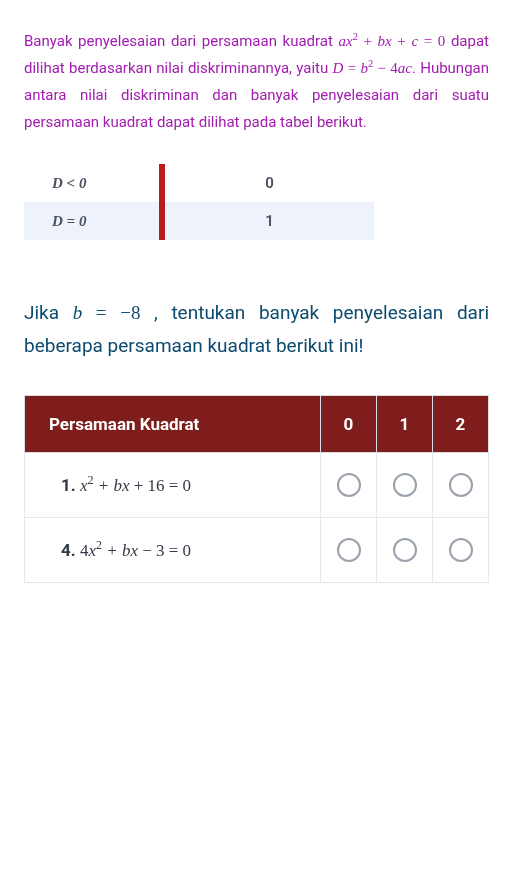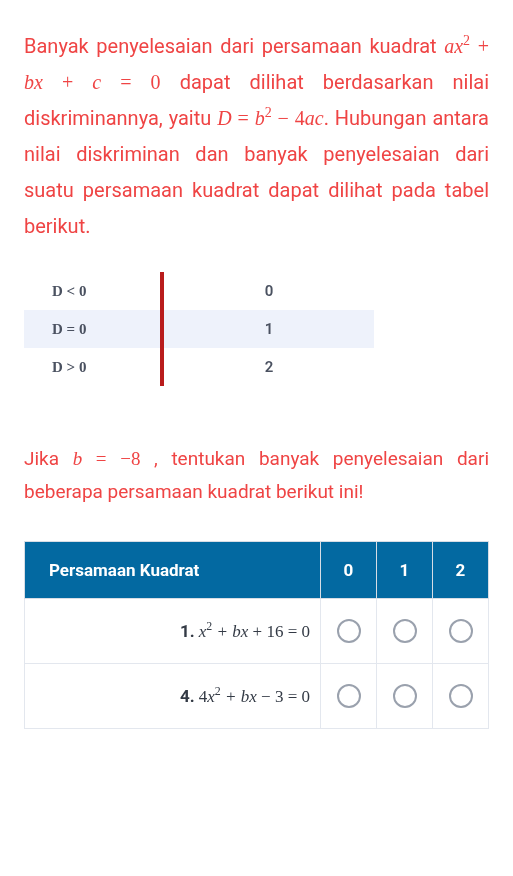--- a/index.html
+++ b/index.html
@@ -9,87 +9,88 @@
       background: #ffffff;
       font-family: -apple-system, BlinkMacSystemFont, "Segoe UI", Roboto, Arial, sans-serif;
       color: #333a45;
       overflow: hidden;
       position: relative;
     }
     .content {
       padding: 28px 24px 0 24px;
     }
     .paragraph {
-      font-size: 20px;
+      font-size: 15px;
       line-height: 1.8;
       text-align: justify;
-      color: #ef4444;
+      color: #a21caf;
     }
     .math-i { font-family: 'Times New Roman', serif; font-style: italic; }
     .math-n { font-family: 'Times New Roman', serif; font-style: normal; }
     sup { font-size: 0.7em; vertical-align: super; font-style: normal; }
     .disc-table {
       margin-top: 28px;
       width: 350px;
       border-collapse: collapse;
       font-size: 15px;
     }
     .disc-table td {
       padding: 10px 14px;
       text-align: left;
     }
     .disc-table td.col0 {
       width: 130px;
       padding-left: 28px;
       font-family: 'Times New Roman', serif;
+      font-style: italic;
       font-weight: 600;
       color: #4a5160;
-      border-right: 4px solid #b91c1c;
+      border-right: 6px solid #b91c1c;
     }
     .disc-table td.col1 {
       text-align: center;
       width: 200px;
       font-weight: 600;
       color: #4a5160;
     }
     .disc-table tr.alt { background: #eef2fb; }
     .question {
       margin-top: 56px;
       font-size: 19px;
       line-height: 1.75;
       text-align: justify;
-      color: #ef4444;
+      color: #0c4a6e;
     }
     .answer-table {
       margin-top: 32px;
       width: 100%;
       border-collapse: collapse;
       font-size: 17px;
     }
     .answer-table th {
-      background: #0369a1;
+      background: #7f1d1d;
       color: #ffffff;
       font-weight: 700;
       padding: 18px 18px;
       text-align: center;
       border: 1px solid #d7dde5;
     }
     .answer-table th.eq-head {
       text-align: left;
       padding-left: 24px;
     }
     .answer-table td {
       border: 1px solid #e3e7ee;
       padding: 20px 10px;
       text-align: center;
       vertical-align: middle;
     }
     .answer-table td.eq-cell {
-      text-align: right;
-      padding-left: 8px;
+      text-align: left;
+      padding-left: 36px;
       color: #333a45;
     }
     .answer-table td.eq-cell b { font-weight: 700; }
     .radio-circle {
       width: 24px;
       height: 24px;
       border: 2px solid #9aa1ad;
       border-radius: 50%;
       display: inline-block;
       cursor: pointer;
@@ -109,24 +110,20 @@
 
   <table class="disc-table">
     <tbody>
         <tr>
       <td class="col0">D &lt; 0</td>
       <td class="col1">0</td>
     </tr>
     <tr class="alt">
       <td class="col0">D = 0</td>
       <td class="col1">1</td>
-    </tr>
-    <tr>
-      <td class="col0">D &gt; 0</td>
-      <td class="col1">2</td>
     </tr>
   </tbody>
     </table>
 
   <p class="question">
     <span>Jika </span><span class="math-i">b</span><span class="math-n"> = −8</span><span> , tentukan banyak penyelesaian dari beberapa persamaan kuadrat berikut ini!</span>
   </p>
 
   <table class="answer-table">
     <thead>

